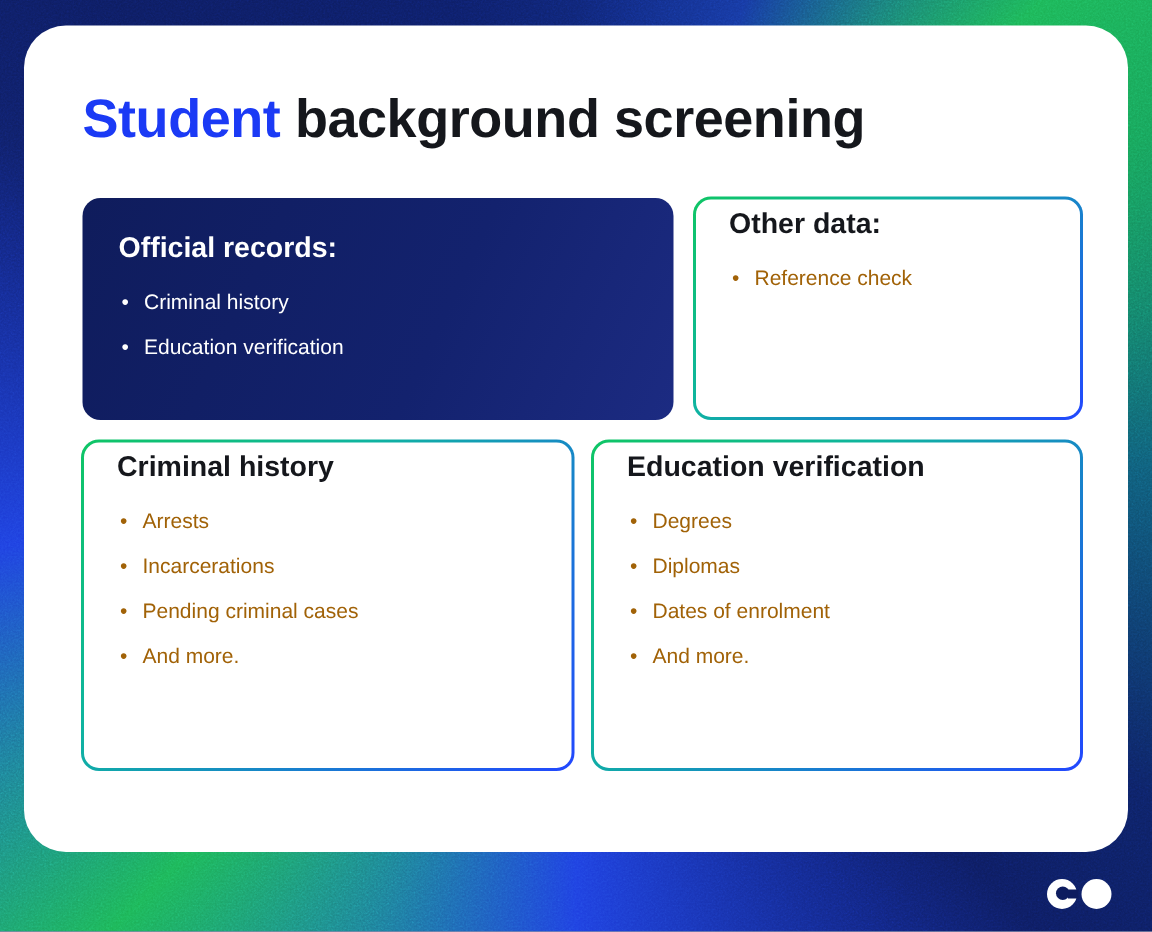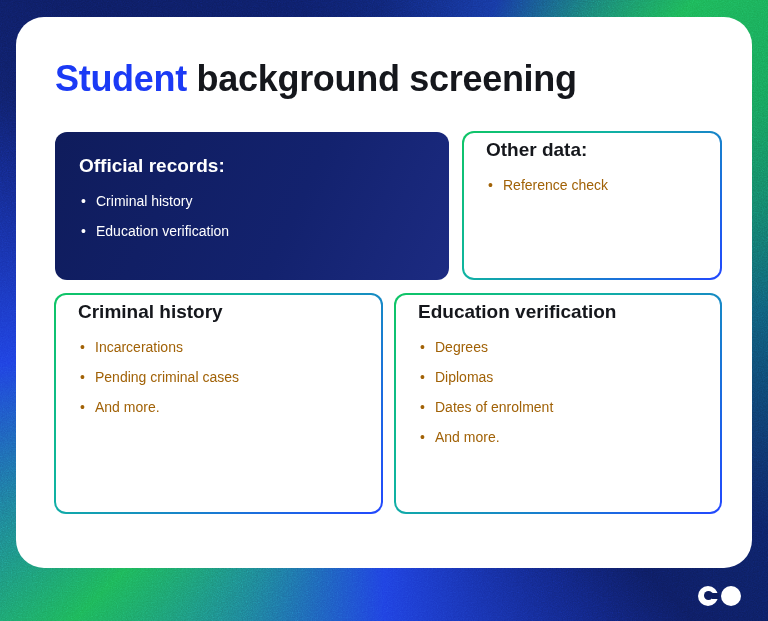--- a/index.html
+++ b/index.html
@@ -177,20 +177,21 @@
       <ul>
         <li>Reference check</li>
       </ul>
     </div>
   </section>
 
   <section class="card card-outline card-crim">
     <div class="card-inner">
       <h2>Criminal history</h2>
       <ul>
+        <li>Arrests</li>
         <li>Incarcerations</li>
         <li>Pending criminal cases</li>
         <li>And more.</li>
       </ul>
     </div>
   </section>
 
   <section class="card card-outline card-edu">
     <div class="card-inner">
       <h2>Education verification</h2>

